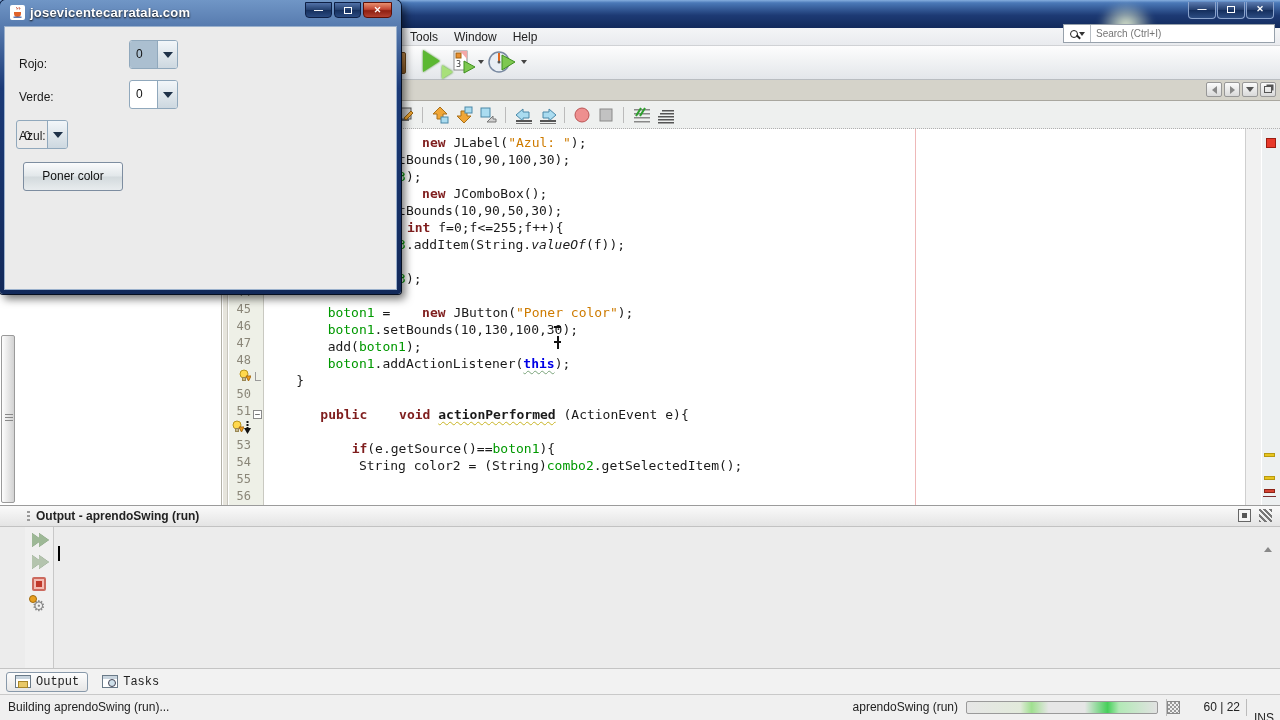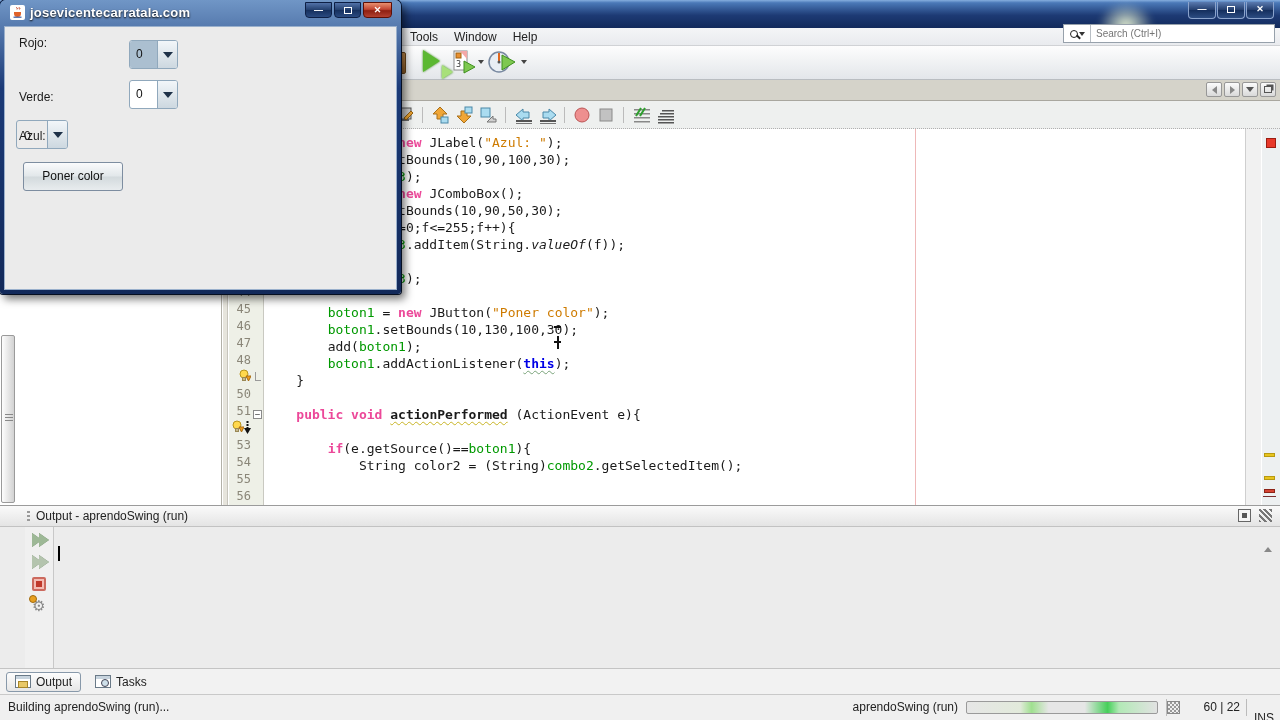--- a/index.html
+++ b/index.html
@@ -61,21 +61,21 @@
   .gutter-num { width:22px; text-align:right;margin-top:27px; }
   .gutter-fold { width:12px; position:relative; height:17px; }
   .fold-end { position:absolute; left:4px; top:0; width:6px; height:9px; border-left:1px solid #9a9a9a; border-bottom:1px solid #9a9a9a; }
   .fold-box { position:absolute; left:2px; top:4px; width:9px; height:9px; border:1px solid #8a8a8a; background:#fff;
     font-size:9px; line-height:7px; text-align:center; color:#444; font-family:"DejaVu Sans Mono",monospace; }
 
   .code-area { position:absolute; left:265px; top:0; width:980px; height:376px; background:#fff; overflow:hidden;
     font-family:"DejaVu Sans Mono", monospace; font-size:13px; padding-top:5px; }
   .code-line { height:17px; white-space:pre; line-height:17px; }
   .margin-line { position:absolute; left:650px; top:0; width:1px; height:376px; background:#eeb8b8; }
-  .tk-kw { color:#ec4899; font-weight:bold; }
+  .tk-kw { color:#7f1d1d; font-weight:bold;padding-left:24px; }
   .tk-str { color:#ce7b00; }
   .tk-fld { color:#009900; }
   .tk-static { font-style:italic; }
   .tk-kw-ul { color:#0000e6; font-weight:bold; text-decoration:underline wavy #7aa37a 1px; text-underline-offset:2px; }
   .tk-method-warn { font-weight:bold; text-decoration:underline wavy #c8b425 1px; text-underline-offset:2px; }
 
   .ibeam { position:absolute; left:553px; top:197px; width:9px; height:17px; display:flex; flex-direction:column; justify-content:space-between; align-items:center; }
   .ibeam::before,.ibeam::after { content:''; width:7px; height:2px; background:#111; }
   .ibeam .stem { width:2px; height:13px; background:#111; margin-top:-15px; position:relative; top:15px; }
 
@@ -93,41 +93,41 @@
   .es-warn { position:absolute; left:2px; width:11px; height:4px; background:#e8c41e; border:1px solid #b89a10; }
   .es-err { position:absolute; left:2px; width:11px; height:4px; background:#d64433; border:1px solid #8e2418; }
   .es-caret { position:absolute; left:1px; width:13px; height:1px; background:#7a3030; }
 
   
   .out-panel { left:0; top:505px; width:1280px; height:189px; background:#ececec; }
   .out-header { position:absolute; left:0; top:0; width:1280px; height:22px;
     background:linear-gradient(#fafafa,#e4e4e4); border-top:1px solid #9b9b9b; border-bottom:1px solid #c2c2c2; }
   .out-grip { position:absolute; left:27px; top:5px; width:3px; height:12px;
     background:repeating-linear-gradient(#9a9a9a 0 2px, transparent 2px 4px); }
-  .out-title { position:absolute; left:36px; top:3px; font-weight:normal; color:#222; }
+  .out-title { position:absolute; left:36px; top:3px; font-weight:bold; color:#222; }
   .out-hbtns { position:absolute; right:8px; top:3px; display:flex; gap:8px; }
   .out-hbtn { width:13px; height:13px; border:1px solid #666; position:relative; background:#f4f4f4; }
   .out-hbtn.maxi::after { content:''; position:absolute; left:3px; top:3px; width:5px; height:5px; background:#555; }
   .out-hbtn.closei { border:none; background:
       repeating-linear-gradient(45deg,#777 0 2px, transparent 2px 4px); }
   .out-rail { position:absolute; left:25px; top:22px; width:29px; height:141px; background:#f0f0f0; border-right:1px solid #c8c8c8; }
   .out-body { position:absolute; left:54px; top:22px; width:1226px; height:141px; background:#fff;
     font-family:"DejaVu Sans Mono", monospace; font-size:12px; color:#8a8a8a; padding:4px 0 0 6px; }
   .out-caret { position:absolute; left:58px; top:41px; width:2px; height:15px; background:#000; }
   .out-upscroll { position:absolute; right:8px; top:28px; }
   .rail-icon { width:20px; height:18px; margin:4px auto 4px; display:flex; align-items:center; justify-content:center; }
   .dbl-tri { display:flex; }
   .dbl-tri i { width:0; height:0; border-top:7px solid transparent; border-bottom:7px solid transparent; border-left:10px solid #9db896; margin-right:-3px; filter:drop-shadow(0 0 0.5px #6a8464); }
   .dbl-tri.dim i { border-left-color:#b4c4ae; }
   .stop-icon { width:14px; height:14px; border:2px solid #cc6a5e; background:#f4bcb4; border-radius:2px; display:flex; align-items:center; justify-content:center; }
   .stop-icon i { width:6px; height:6px; background:#c0392b; }
   .gear-icon { color:#8a8a8a; font-size:15px; position:relative; font-family:"DejaVu Sans",sans-serif; }
   .gear-icon::after { content:''; position:absolute; left:-3px; top:-2px; width:6px; height:6px; border-radius:50%; background:#e8a020; border:1px solid #a06a10; }
 
-  .out-tabs { position:absolute; left:0; top:163px; width:1280px; height:26px; background:#f2f2f2; border-top:1px solid #c4c4c4; display:flex; align-items:center; }
+  .out-tabs { position:absolute; left:0; top:163px; width:1280px; height:26px; background:#f2f2f2; border-top:1px solid #c4c4c4; display:flex; align-items:center;font-family:Liberation Mono, monospace; }
   .out-tab { display:flex; align-items:center; gap:5px; height:20px; padding:0 8px; margin-left:6px; color:#222; }
   .out-tab.sel { border:1px solid #8899aa; border-radius:3px; background:linear-gradient(#fdfdfd,#e6e6e6); }
   .wicon { width:16px; height:13px; border:1px solid #6a7a88; background:#fff; position:relative; }
   .wicon::before { content:''; position:absolute; left:0; top:0; right:0; height:3px; background:#c8d4de; }
   .wicon.outw::after { content:''; position:absolute; left:2px; top:5px; width:8px; height:5px; background:#e8c868; border:1px solid #a8862a; }
   .wicon.taskw::after { content:''; position:absolute; right:1px; bottom:0px; width:6px; height:6px; border:1.5px solid #445; border-radius:50%; background:#cfe0ea; }
 
   
   .statusbar { left:0; top:694px; width:1280px; height:26px; background:#f0f0f0; border-top:1px solid #c9c9c9; }
   .sb-left { position:absolute; left:8px; top:5px; color:#222; }
@@ -529,21 +529,21 @@
         <rect x="1.5" y="9.6" width="8" height="1.2" fill="#3a5aa0"></rect>
       </svg>
   </div>
   <div class="dlg-title">josevicentecarratala.com</div>
   <div class="dlg-btns">
     <div class="dlg-btn">—</div>
     <div class="dlg-btn"><span class="restore-glyph"></span></div>
     <div class="dlg-btn close">✕</div>
   </div>
   <div class="dlg-content">
-    <span class="dlg-label" style="left:14px; top:9px;">Rojo:</span>
+    <span class="dlg-label" style="left:14px; top:30px;">Rojo:</span>
     <div class="combo" style="left:124px; top:13px;">
       <div class="combo-val sel">0</div>
       <div class="combo-btn">
           <span class="combo-tri"></span>
         </div>
     </div>
     <span class="dlg-label" style="left:14px; top:63px;">Verde:</span>
     <div class="combo" style="left:124px; top:53px;">
       <div class="combo-val">0</div>
       <div class="combo-btn">

